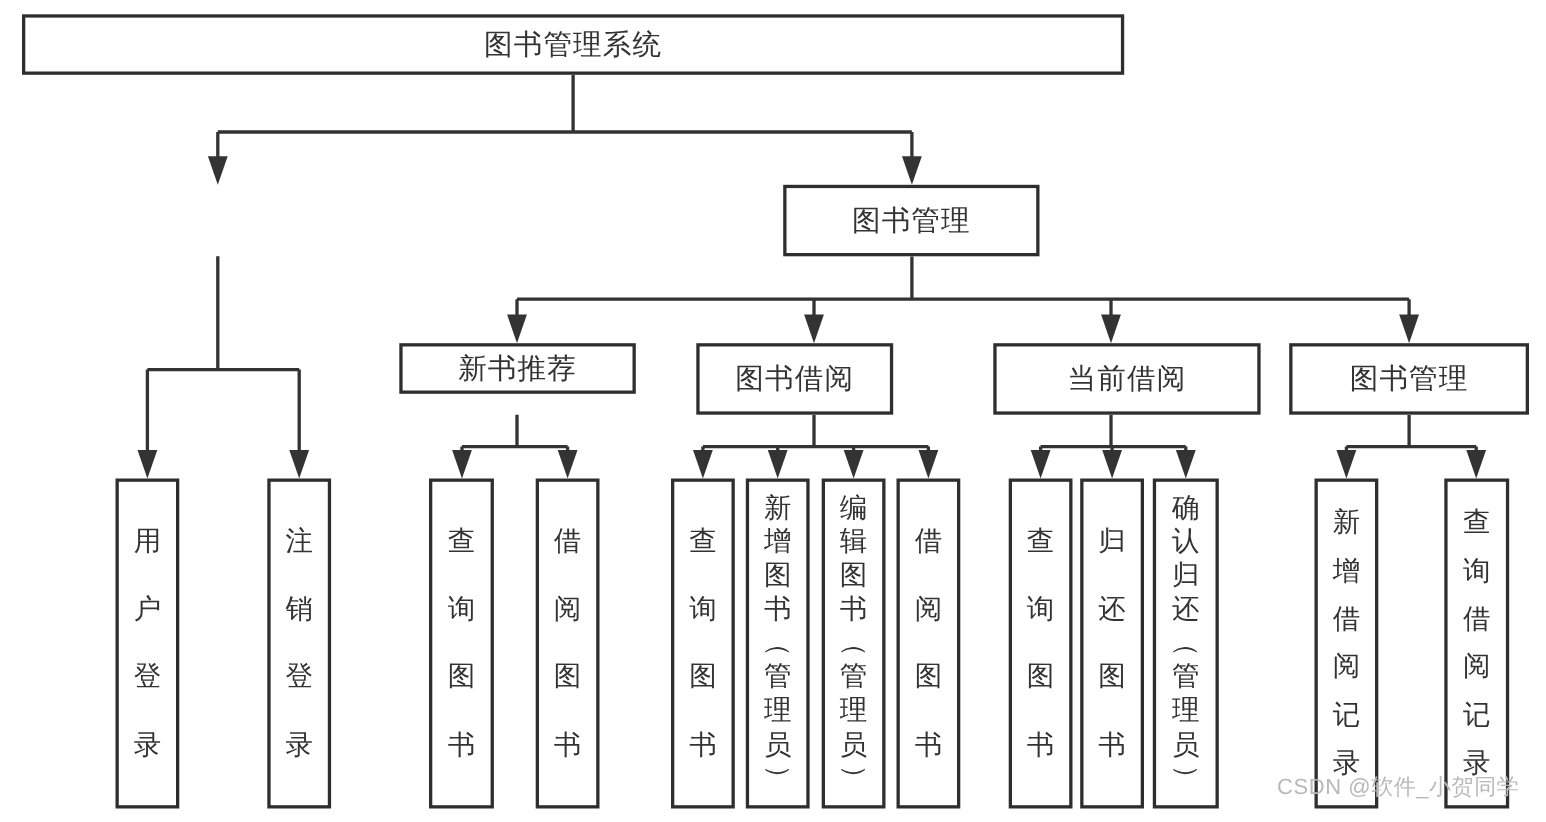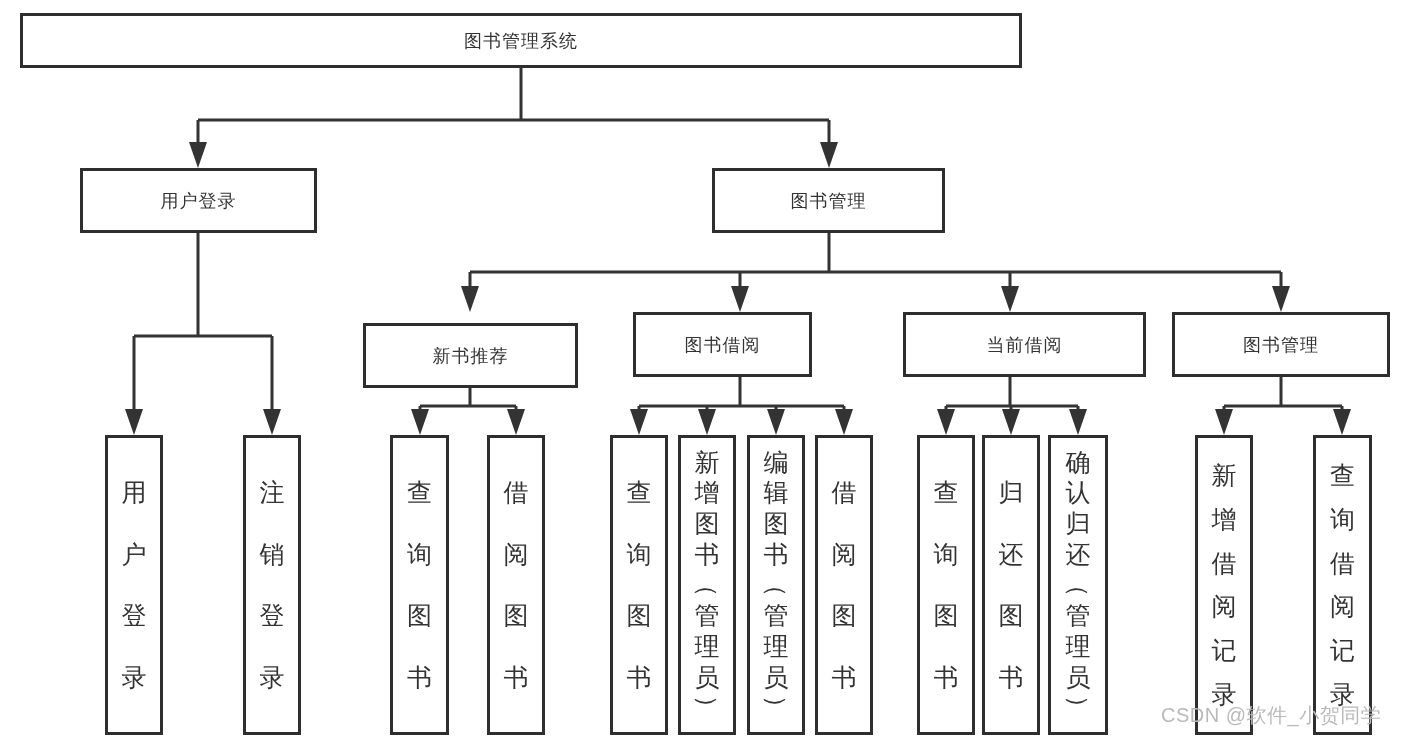--- a/index.html
+++ b/index.html
@@ -30,21 +30,21 @@
   }
   .node {
     position: absolute;
     z-index: 2;
     background: var(--fill, #ffffff);
     border: 3px solid var(--border, #2e2e2e);
     color: var(--text, #333333);
     display: flex;
     align-items: center;
     justify-content: center;
-    font-size: 18px;
+    font-size: 26px;
     letter-spacing: 1px;
     white-space: nowrap;
   }
   .leaf {
     flex-direction: column;
     justify-content: space-evenly;
     padding: 6px 0;
     font-size: 25px;
     letter-spacing: 0;
     white-space: normal;
@@ -104,24 +104,23 @@
     <polygon points="835,409 853,409 844,435"></polygon>
     <polygon points="937,409 955,409 946,435"></polygon>
     <polygon points="1002,409 1020,409 1011,435"></polygon>
     <polygon points="1069,409 1087,409 1078,435"></polygon>
     <polygon points="1215,409 1233,409 1224,435"></polygon>
     <polygon points="1333,409 1351,409 1342,435"></polygon>
   </svg>
 
   <div class="node" style="left:20px;top:13px;width:1002px;height:55px">图书管理系统</div>
 
-  <div class="node" style="left:80px;top:168px;width:237px;height:65px">用户登录</div>
   <div class="node" style="left:712px;top:168px;width:233px;height:65px">图书管理</div>
 
-  <div class="node" style="left:363px;top:323px;width:215px;height:65px">新书推荐</div>
+  <div class="node" style="left:363px;top:312px;width:215px;height:46px">新书推荐</div>
   <div class="node" style="left:633px;top:312px;width:179px;height:65px">图书借阅</div>
   <div class="node" style="left:903px;top:312px;width:243px;height:65px">当前借阅</div>
   <div class="node" style="left:1172px;top:312px;width:218px;height:65px">图书管理</div>
 
   <div class="node leaf vtext" style="left:105px;top:435px;width:58px;height:300px">
       <span>用</span>
       <span>户</span>
       <span>登</span>
       <span>录</span>
     </div>

